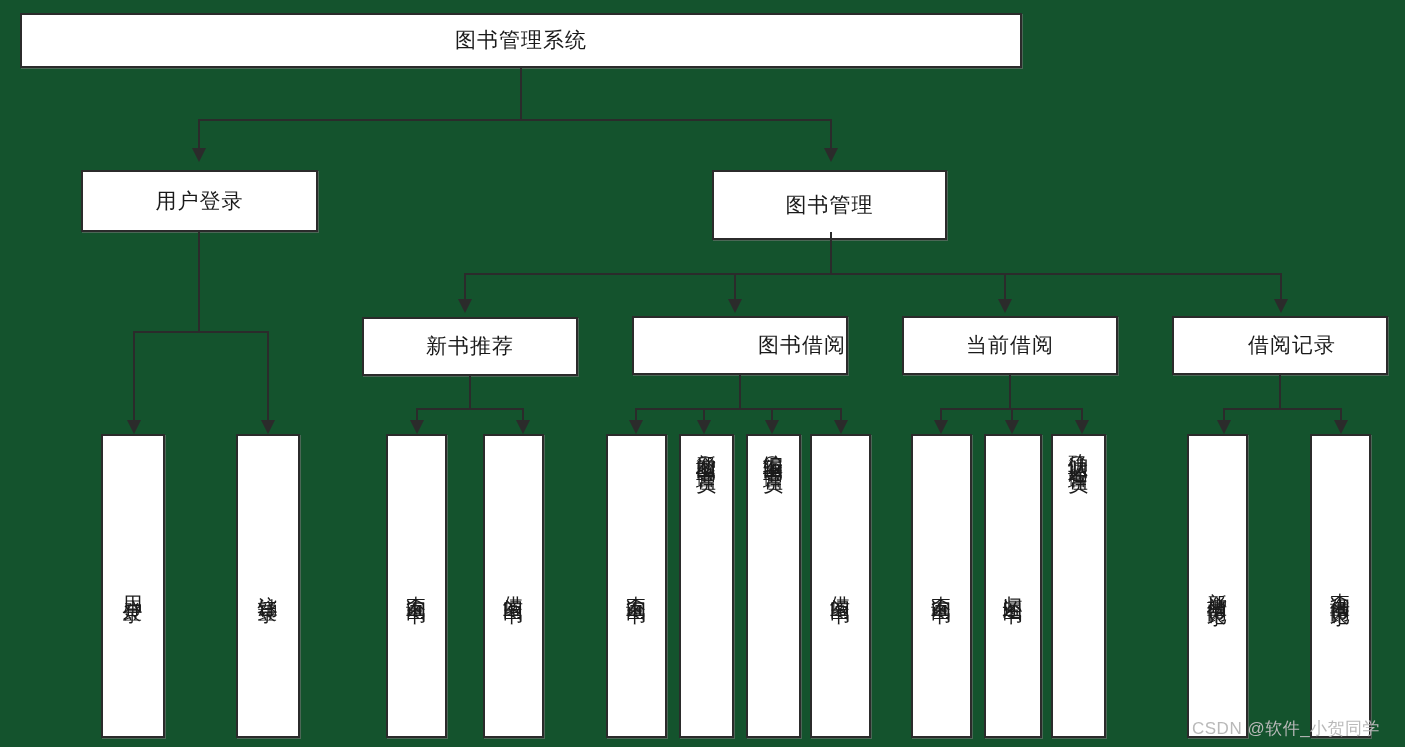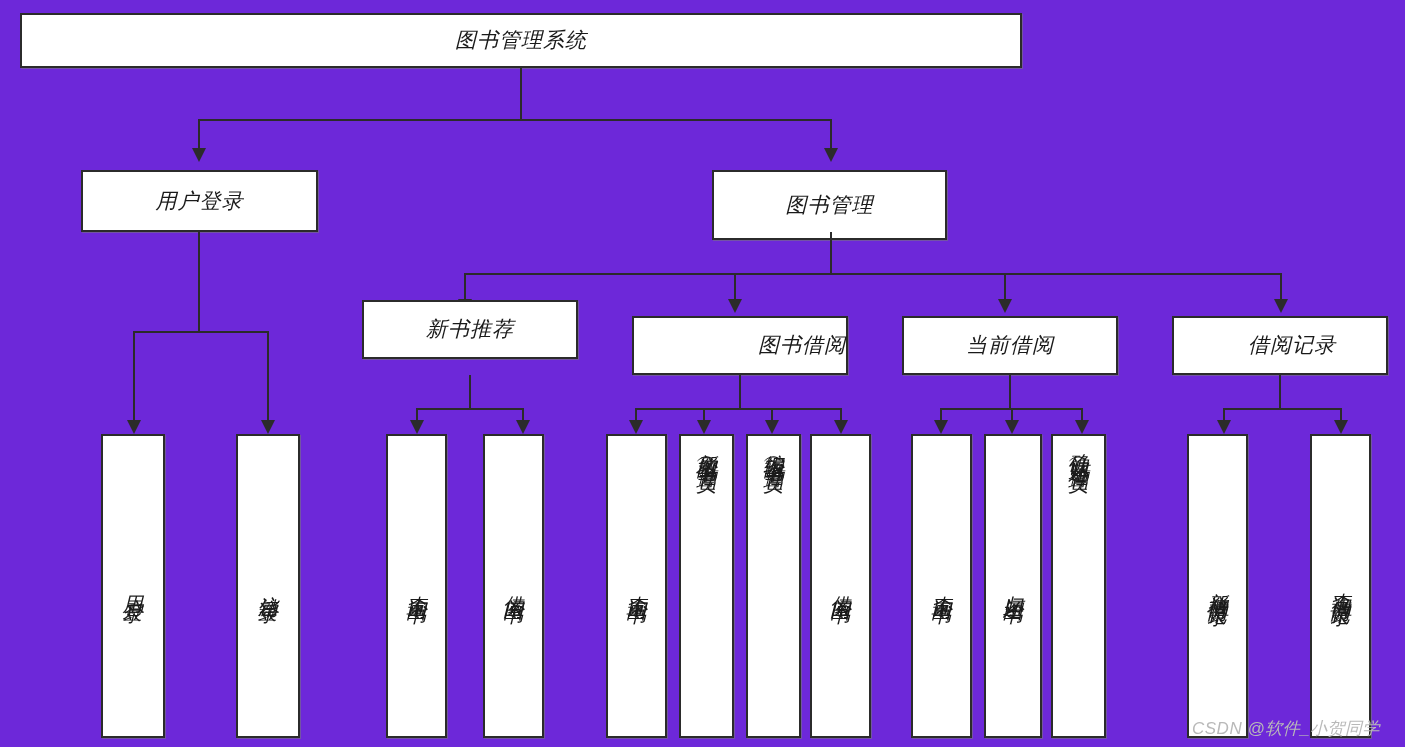--- a/index.html
+++ b/index.html
@@ -1,18 +1,18 @@
 <!DOCTYPE html>
 <html><head>
 <meta charset="utf-8">
 <title>图书管理系统 结构图</title>
 <style>
   html,body{margin:0;padding:0;background:#ffffff;}
   body{font-family:"Liberation Sans","DejaVu Sans",sans-serif;}
-  #canvas{position:relative;width:1405px;height:747px;background:#6d28d9;overflow:hidden;font-style:italic;}
+  #canvas{position:relative;width:1405px;height:747px;background:#14532d;overflow:hidden;}
 
   .node{
     position:absolute;
     box-sizing:border-box;
     background:#ffffff;
     border:2px solid #2b2b2b;
     box-shadow:1px 1px 0 rgba(120,120,120,.55);
     display:flex;
     align-items:center;
     justify-content:center;
@@ -96,21 +96,21 @@
   <div class="ln h" style="left:464px;top:273px;width:816px;"></div>
   <div class="ln v" style="left:464px;top:273px;height:27px;"></div>
   <div class="arrow" style="left:458px;top:299px;"></div>
   <div class="ln v" style="left:734px;top:273px;height:27px;"></div>
   <div class="arrow" style="left:728px;top:299px;"></div>
   <div class="ln v" style="left:1004px;top:273px;height:27px;"></div>
   <div class="arrow" style="left:998px;top:299px;"></div>
   <div class="ln v" style="left:1280px;top:273px;height:27px;"></div>
   <div class="arrow" style="left:1274px;top:299px;"></div>
 
-  <div class="node" style="left:362px;top:300px;width:216px;height:59px;">
+  <div class="node" style="left:362px;top:317px;width:216px;height:59px;">
     <span class="lbl">新书推荐</span>
   </div>
   <div class="node" style="left:632px;top:316px;width:216px;height:59px;justify-content:flex-end;">
     <span class="lbl">图书借阅</span>
   </div>
   <div class="node" style="left:902px;top:316px;width:216px;height:59px;">
     <span class="lbl">当前借阅</span>
   </div>
   <div class="node" style="left:1172px;top:316px;width:216px;height:59px;padding-left:24px;">
     <span class="lbl">借阅记录</span>

